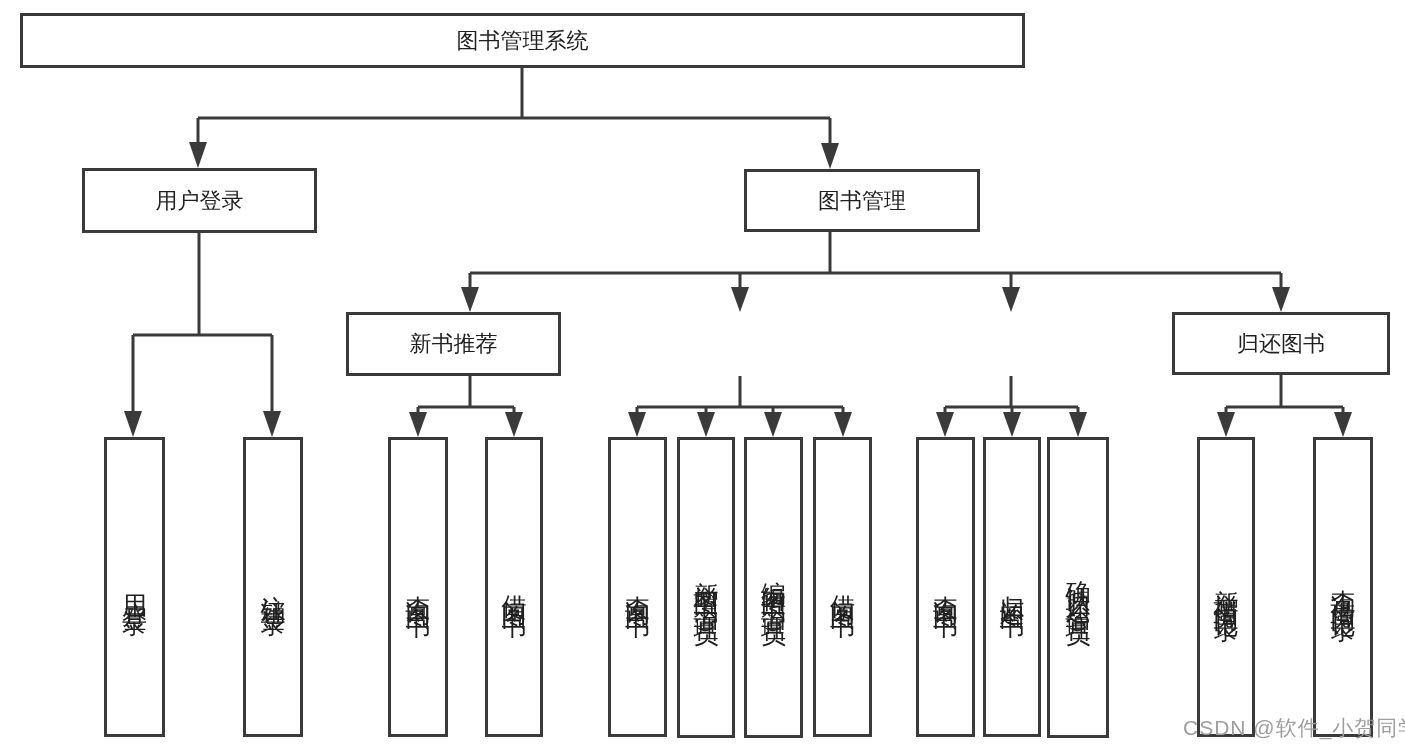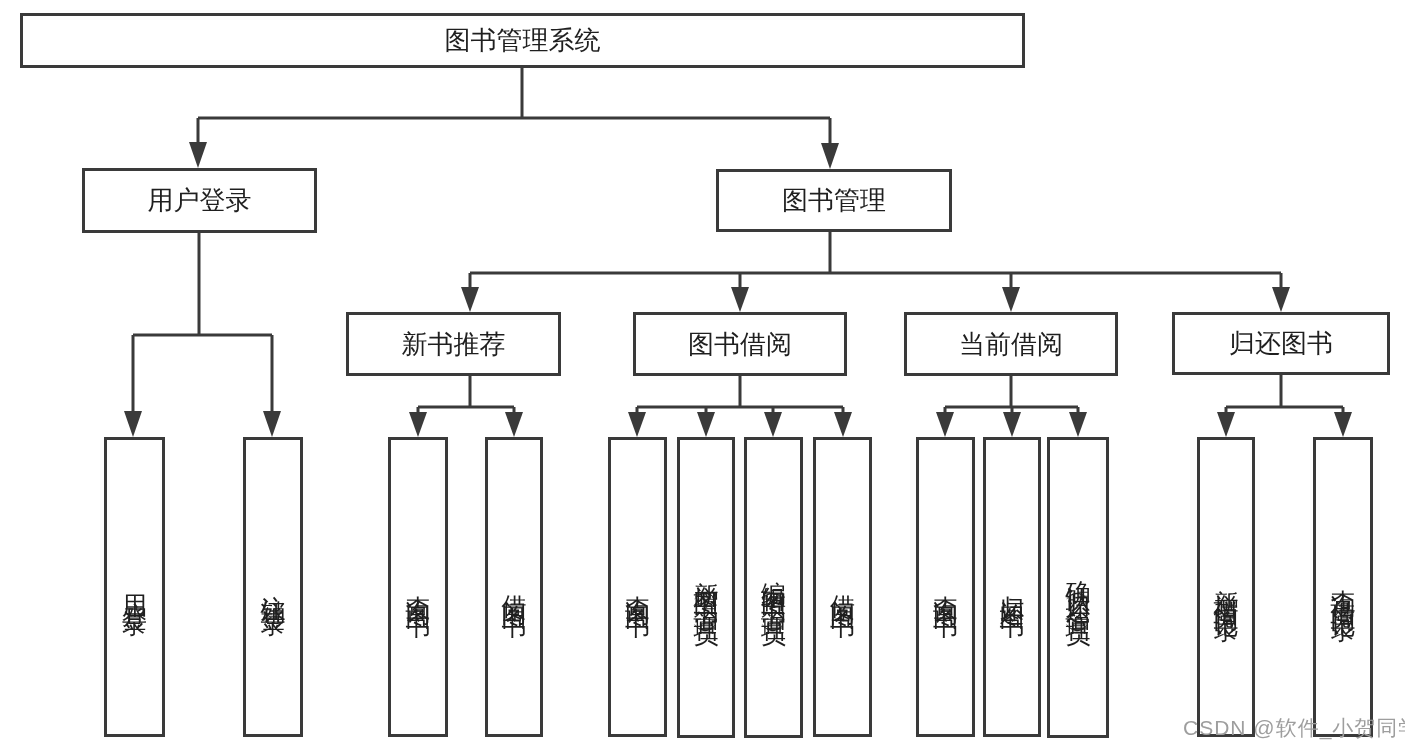--- a/index.html
+++ b/index.html
@@ -19,21 +19,21 @@
   .connectors{position:absolute;left:0;top:0;width:1405px;height:747px;z-index:1;}
   .connectors path{stroke:var(--line);stroke-width:3;fill:none;}
   .connectors polygon{fill:var(--line);stroke:none;}
   .node{
     position:absolute;
     box-sizing:border-box;
     border:3px solid var(--line);
     background:var(--boxbg);
     display:flex;align-items:center;justify-content:center;
     color:var(--text);
-    font-size:26px;
+    font-size:22px;
     z-index:2;
   }
   .vnode{
     writing-mode:vertical-rl;
     text-orientation:mixed;
     font-size:25px;
     letter-spacing:6px;
     line-height:1;
     text-align:center;
   }
@@ -84,25 +84,23 @@
     <polygon points="1078,437 1069,412 1087,412"></polygon>
 
     <path d="M1281,375 V407 M1226,407 H1343 M1226,407 V414 M1343,407 V414"></path>
     <polygon points="1226,437 1217,412 1235,412"></polygon>
     <polygon points="1343,437 1334,412 1352,412"></polygon>
   </svg>
 
   <div class="node" style="left:20px;top:13px;width:1005px;height:55px;">图书管理系统</div>
 
   <div class="node" style="left:82px;top:168px;width:235px;height:65px;">用户登录</div>
-  <div class="node" style="left:716px;top:169px;width:236px;height:63px;">图书管理</div>
+  <div class="node" style="left:744px;top:169px;width:236px;height:63px;">图书管理</div>
 
   <div class="node" style="left:346px;top:312px;width:215px;height:64px;">新书推荐</div>
-  <div class="node" style="left:633px;top:312px;width:214px;height:64px;">图书借阅</div>
-  <div class="node" style="left:904px;top:312px;width:214px;height:64px;">当前借阅</div>
   <div class="node" style="left:1172px;top:312px;width:218px;height:63px;">归还图书</div>
 
   <div class="node vnode" style="left:104px;top:437px;width:61px;height:300px;">用户登录</div>
   <div class="node vnode" style="left:243px;top:437px;width:60px;height:300px;">注销登录</div>
 
   <div class="node vnode" style="left:388px;top:437px;width:60px;height:300px;">查询图书</div>
   <div class="node vnode" style="left:485px;top:437px;width:58px;height:300px;">借阅图书</div>
 
   <div class="node vnode" style="left:608px;top:437px;width:59px;height:300px;">查询图书</div>
   <div class="node vnode" style="left:677px;top:437px;width:58px;height:301px;">新增图书（管理员）</div>

